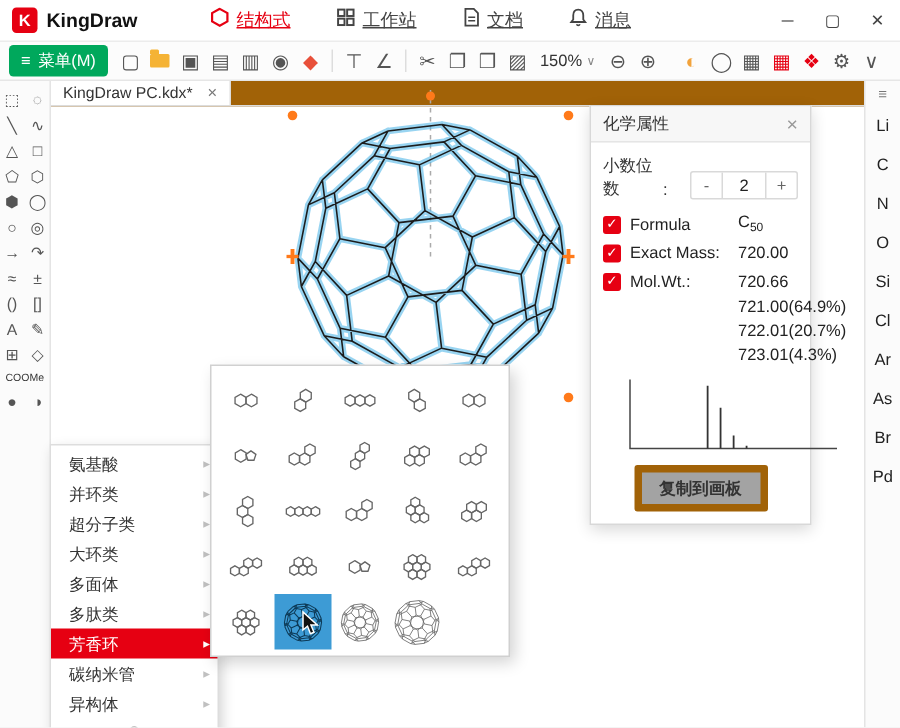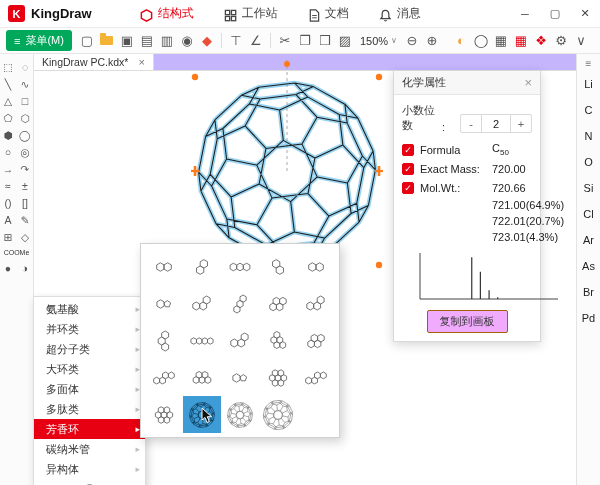--- a/index.html
+++ b/index.html
@@ -5,40 +5,40 @@
   * { box-sizing: border-box; margin: 0; padding: 0; }
   html,body { width:600px; height:485px; }
   body { font-family: "Liberation Sans", "DejaVu Sans", sans-serif; font-size: 11px; color:#222; }
   #app { position:relative; width:600px; height:485px; background:#fff; outline:1px solid #cfcfcf; overflow:hidden; }
 
   
   .titlebar { height:28px; display:flex; align-items:center; background:#fff; border-bottom:1px solid #ececec; padding-left:8px; position:relative; z-index:50; }
   .logo { width:17px; height:17px; background:#e60012; border-radius:3px; color:#fff; font-weight:bold; font-size:11px; display:flex; align-items:center; justify-content:center; }
   .app-name { font-size:13px; font-weight:bold; margin-left:6px; color:#111; }
   .tb-tabs { display:flex; gap:30px; margin-left:48px; }
-  .tb-tab { display:flex; align-items:flex-end; gap:5px; font-size:12px; color:#444; cursor:default; }
+  .tb-tab { display:flex; align-items:flex-start; gap:5px; font-size:12px; color:#444; cursor:default;text-decoration:underline; }
   .tb-tab.active { color:#e60012; }
   .tb-ic { display:flex; align-items:center; }
   .win-controls { margin-left:auto; display:flex; }
   .win-btn { width:30px; height:28px; display:flex; align-items:center; justify-content:center; font-size:11px; color:#444; }
 
   
   .menubar { height:26px; display:flex; align-items:center; background:#fcfcfc; border-bottom:1px solid #e6e6e6; padding:0 6px; gap:2px; position:relative; z-index:50; }
   .menu-btn { background:#00a85c; color:#fff; font-size:11px; padding:3px 8px; border-radius:3px; display:flex; gap:5px; align-items:center; margin-right:4px; flex:none; }
   #mbLeft, #mbRight { display:flex; align-items:center; gap:2px; }
   #mbRight { margin-left:auto; margin-right:4px; }
   .mb-icon { width:18px; height:20px; display:flex; align-items:center; justify-content:center; font-size:13px; color:#555; }
   .mb-sep { width:1px; height:15px; background:#ddd; margin:0 3px; }
   .zoom-ctl { display:flex; align-items:center; font-size:11px; color:#333; gap:3px; margin:0 4px; }
   .zoom-ctl .caret { font-size:8px; color:#888; }
   .folder { width:13px; height:9px; background:#f5b335; border-radius:1px; position:relative; }
   .folder:before { content:""; position:absolute; top:-3px; left:0; width:6px; height:3px; background:#f5b335; border-radius:1px 1px 0 0; }
 
   
-  .tabbar { position:absolute; left:34px; top:54px; right:24px; height:17px; background:#c4b5fd; border-bottom:1px solid #dcdcdc; display:flex; z-index:4; }
+  .tabbar { position:absolute; left:34px; top:54px; right:24px; height:17px; background:#a16207; border-bottom:1px solid #dcdcdc; display:flex; z-index:4; }
   .doc-tab { background:#fff; border-right:1px solid #ddd; display:flex; align-items:center; padding:0 8px; font-size:10.5px; color:#333; gap:10px; }
   .doc-close { color:#777; font-size:11px; }
 
   
   .left-toolbar { position:absolute; left:0; top:54px; bottom:0; width:34px; background:#fbfbfb; border-right:1px solid #e4e4e4; padding-top:4px; z-index:5; }
   .lt-grid { display:grid; grid-template-columns:17px 17px; justify-content:center; }
   .lt-icon { height:17px; display:flex; align-items:center; justify-content:center; font-size:10.5px; color:#555; }
   .lt-wide { grid-column:1 / 3; height:14px; display:flex; align-items:center; justify-content:center; font-size:7px; color:#333; }
 
   
@@ -62,21 +62,21 @@
   .step-val { width:30px; height:17px; display:flex; align-items:center; justify-content:center; border-left:1px solid #d9d9d9; border-right:1px solid #d9d9d9; color:#222; }
   .pp-row { display:flex; align-items:center; height:19px; font-size:11px; }
   .cb { width:12px; height:12px; border:1px solid #c5c5c5; border-radius:2px; margin-right:6px; flex:none; display:flex; align-items:center; justify-content:center; font-size:9px; color:#fff; background:#fff; }
   .cb.on { background:#e60012; border-color:#e60012; }
   .pp-label { width:72px; color:#222; }
   .pp-val { color:#222; }
   .pp-val sub { font-size:8px; }
   .mz-line { margin-left:90px; height:16px; font-size:11px; display:flex; align-items:center; color:#222; }
   #massChart { margin:4px 0 2px 8px; display:block; }
   .pp-btn-row { text-align:center; margin-top:3px; }
-  .pp-btn { display:inline-block; border:1px solid #a16207; border-radius:2px; font-size:11px; padding:3px 12px; color:#333; background:#f0abfc; }
+  .pp-btn { display:inline-block; border:5px solid #a16207; border-radius:2px; font-size:11px; padding:3px 12px; color:#333; background:#a3a3a3;font-weight:bold; }
 
   
   .context-menu { position:absolute; left:33px; top:296px; width:113px; background:#fff; border:1px solid #ddd; box-shadow:2px 3px 8px rgba(0,0,0,.18); z-index:31; padding:2px 0; }
   .cm-item { height:20px; display:flex; align-items:center; justify-content:space-between; padding:0 5px 0 12px; font-size:11px; color:#333; }
   .cm-item.hl { background:#e60012; color:#fff; }
   .cm-arrow { font-size:9px; color:#c0c0c0; }
   .cm-item.hl .cm-arrow { color:#fff; }
   .cm-footer { height:16px; display:flex; align-items:center; justify-content:center; color:#888; font-size:11px; }
 
   

